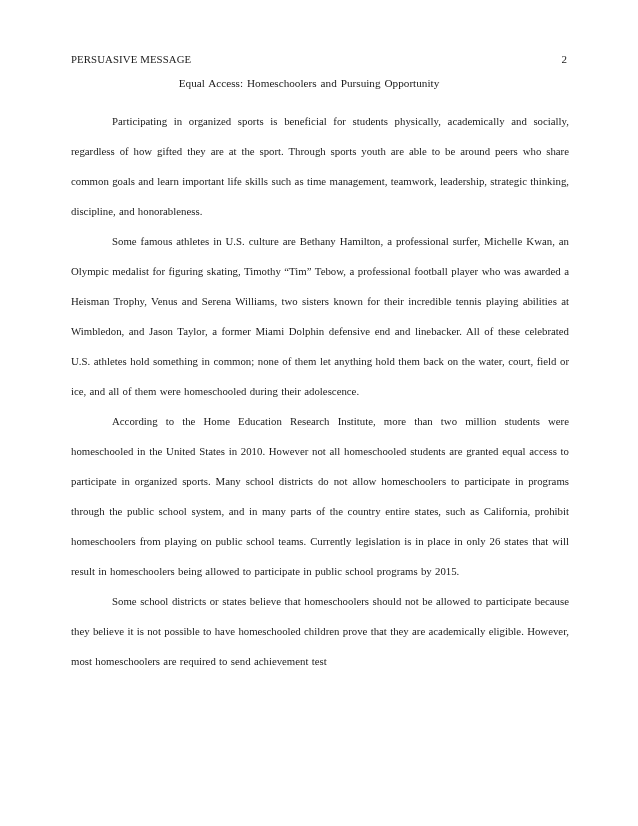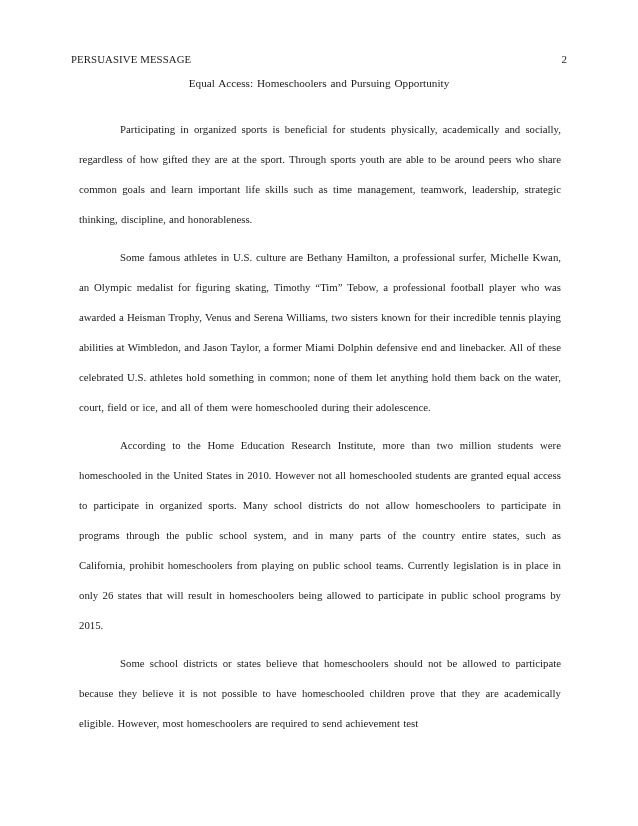--- a/index.html
+++ b/index.html
@@ -38,21 +38,21 @@
     text-transform: uppercase;
     white-space: nowrap;
   }
   .page-number {
     font-size: 11px;
   }
 
   
   .doc-title {
     position: absolute;
-    left: 71px;
+    left: 61px;
     top: 75px;
     width: 496px;
     text-align: center;
     font-size: 11.2px;
     line-height: 16px;
     word-spacing: 1.2px;
   }
 
   
   .body-text {
@@ -60,21 +60,21 @@
     left: 71px;
     top: 106px;
     width: 498px;
     font-size: 10.8px;
     line-height: 30px;
     text-align: justify;
     text-justify: inter-word;
     word-spacing: 0.6px;
   }
   .body-text p {
-    margin: 8px;
+    margin: 0;
     text-indent: 41px;
   }
   
   .body-text p:last-child {
     text-align: justify;
     font-family: Liberation Serif, serif;
   }
 </style>
 </head>
 <body>

